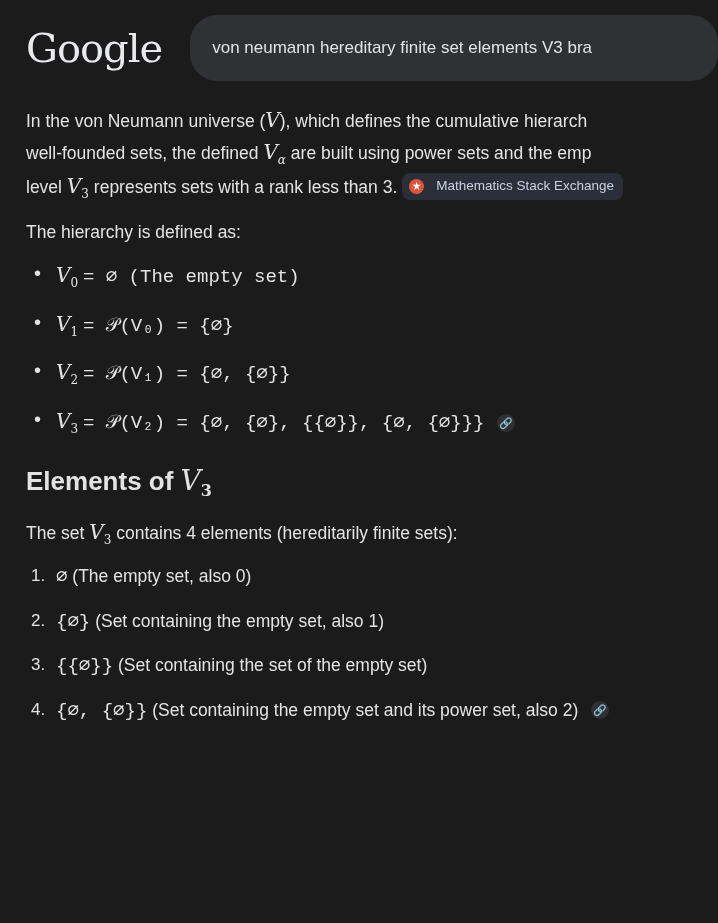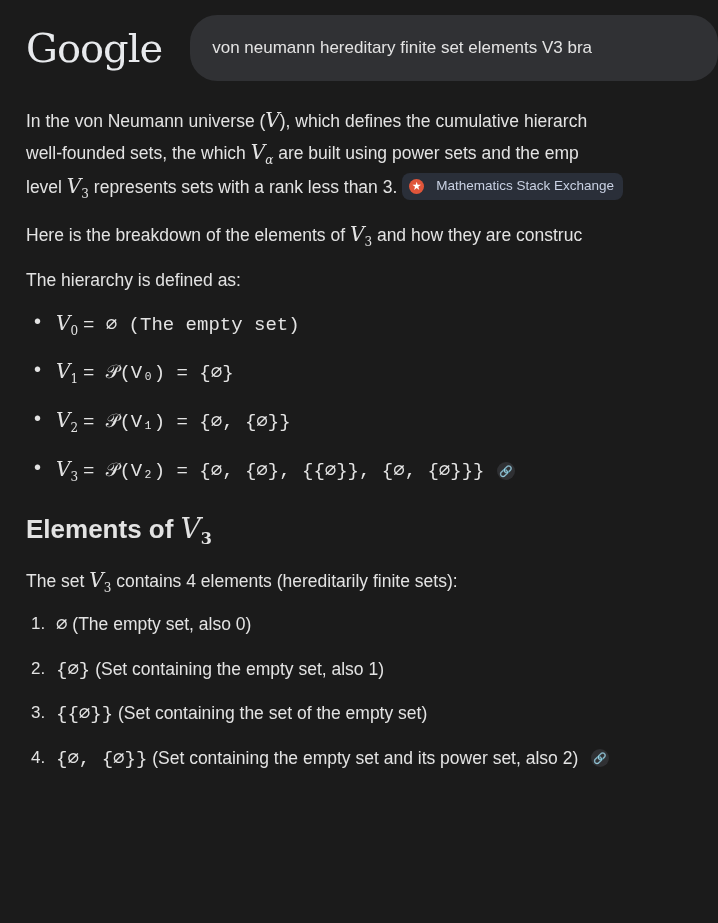--- a/index.html
+++ b/index.html
@@ -207,31 +207,28 @@
     <div class="logo">Google</div>
     <div class="searchbar">
       <span class="q">von neumann hereditary finite set elements V3 bra</span>
     </div>
   </div>
 
   <div class="content">
 
     <p class="para para-1">
       <span>In the von Neumann universe (</span><span class="mi-up">V</span><span>), which defines the cumulative hierarch</span><br>
-      <span>well-founded sets, the which </span><span class="mi-up">V</span><sub class="sbi">α</sub><span> are built using power sets and the emp</span><br>
+      <span>well-founded sets, the defined </span><span class="mi-up">V</span><sub class="sbi">α</sub><span> are built using power sets and the emp</span><br>
       <span>level </span><span class="mi-up">V</span><sub class="sb">3</sub><span> represents sets with a rank less than 3.</span>
       <span class="chip">
           <span class="se-icon"></span>
           <span>Mathematics Stack Exchange</span>
         </span>
     </p>
 
-    <p class="para">
-      <span>Here is the breakdown of the elements of </span><span class="mi-up">V</span><sub class="sb">3</sub><span> and how they are construc</span>
-    </p>
 
 
     <p class="para">The hierarchy is defined as:</p>
 
     <ul class="bullets">
       <li>
         <span class="mi-up">V</span><sub class="sb">0</sub>
         <span class="setexpr">= ∅ (The empty set)</span>
       </li>
       <li>

